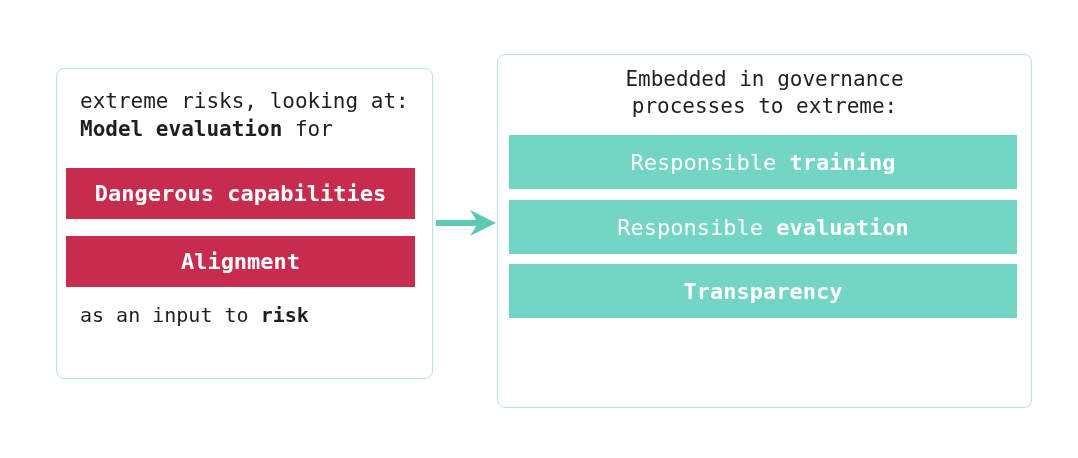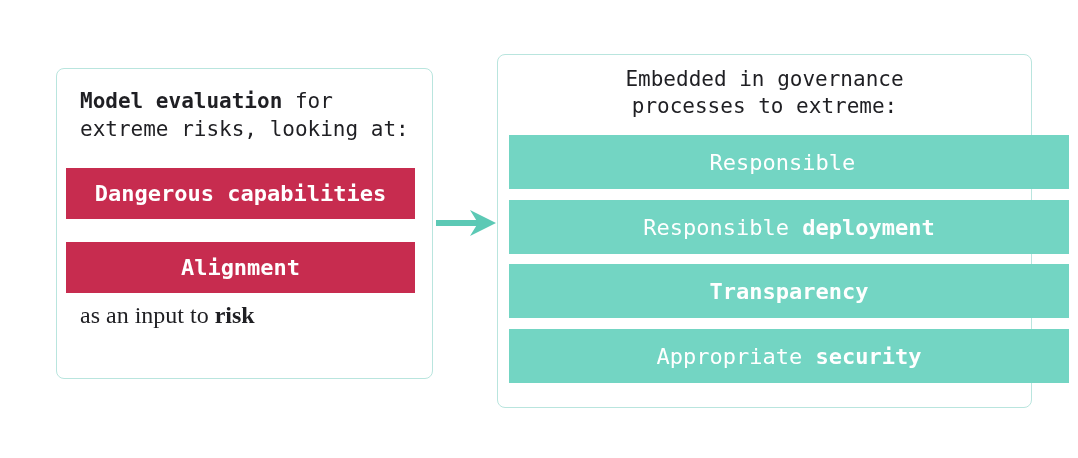--- a/index.html
+++ b/index.html
@@ -35,40 +35,40 @@
 
   .line { display: block; white-space: nowrap; }
   b { font-weight: 700; }
 
   .intro {
     position: absolute; left: 23px; top: 18px;
     font-size: 21px; line-height: 28px; text-align: left;
   }
   .outro {
     position: absolute; left: 23px; top: 232px;
-    font-size: 24px; line-height: 28px; text-align: right; font-family: Liberation Serif, serif;
+    font-size: 20px; line-height: 28px; text-align: right;
   }
 
   .redbar {
     position: absolute; left: 9px; width: 349px; height: 51px;
     background: var(--crimson);
     color: var(--bar_text);
     font-size: 22px; font-weight: 700;
     display: flex; align-items: center; justify-content: center;
     white-space: pre;
   }
   .redbar.r1 { top: 99px; }
-  .redbar.r2 { top: 167px; margin-top: 6px; }
+  .redbar.r2 { top: 167px; }
 
   .rp-header {
     position: absolute; left: 0; top: 11px; width: 100%;
     font-size: 21px; line-height: 27px; text-align: center;
   }
   .tealbar {
-    position: absolute; left: 11px; width: 560px; height: 54px;
+    position: absolute; left: 11px; width: 508px; height: 54px;
     background: var(--teal);
     color: var(--bar_text);
     font-size: 22px;
     display: flex; align-items: center; justify-content: center;
     white-space: pre;
   }
   .tealbar.t1 { top: 80px; }
   .tealbar.t2 { top: 145px; }
   .tealbar.t3 { top: 209px; align-items: center; }
   .tealbar.t4 { top: 274px; }
@@ -78,22 +78,22 @@
     width: 60px; height: 30px;
   }
 </style>
 </head>
 <body>
 
 <div class="canvas">
 
   <div class="panel panel-left">
     <p class="intro">
+      <span class="line">extreme risks, looking at:</span>
       <span class="line"><b>Model evaluation</b><span> for</span></span>
-      <span class="line">extreme risks, looking at:</span>
     </p>
 
     <div class="redbar r1">
       <span>Dangerous capabilities</span>
     </div>
 
     <div class="redbar r2">
       <span>Alignment</span>
     </div>
 
@@ -107,29 +107,26 @@
     <polygon points="34,2 60,15 34,28 42,15" fill="var(--arrow)"></polygon>
   </svg>
 
   <div class="panel panel-right">
     <p class="rp-header">
       <span class="line">Embedded in governance</span>
       <span class="line">processes to extreme:</span>
     </p>
 
     <div class="tealbar t1">
-      <span>Responsible </span>
+      <span>Responsible </span><b>training</b>
     </div>
 
     <div class="tealbar t2">
-      <span>Responsible </span><b>deployment</b>
+      <span>Responsible </span><b>evaluation</b>
     </div>
 
     <div class="tealbar t3">
       <span></span><b>Transparency</b>
     </div>
 
-    <div class="tealbar t4">
-      <span>Appropriate </span><b>security</b>
-    </div>
   </div>
 
 </div>
 
 </body></html>

